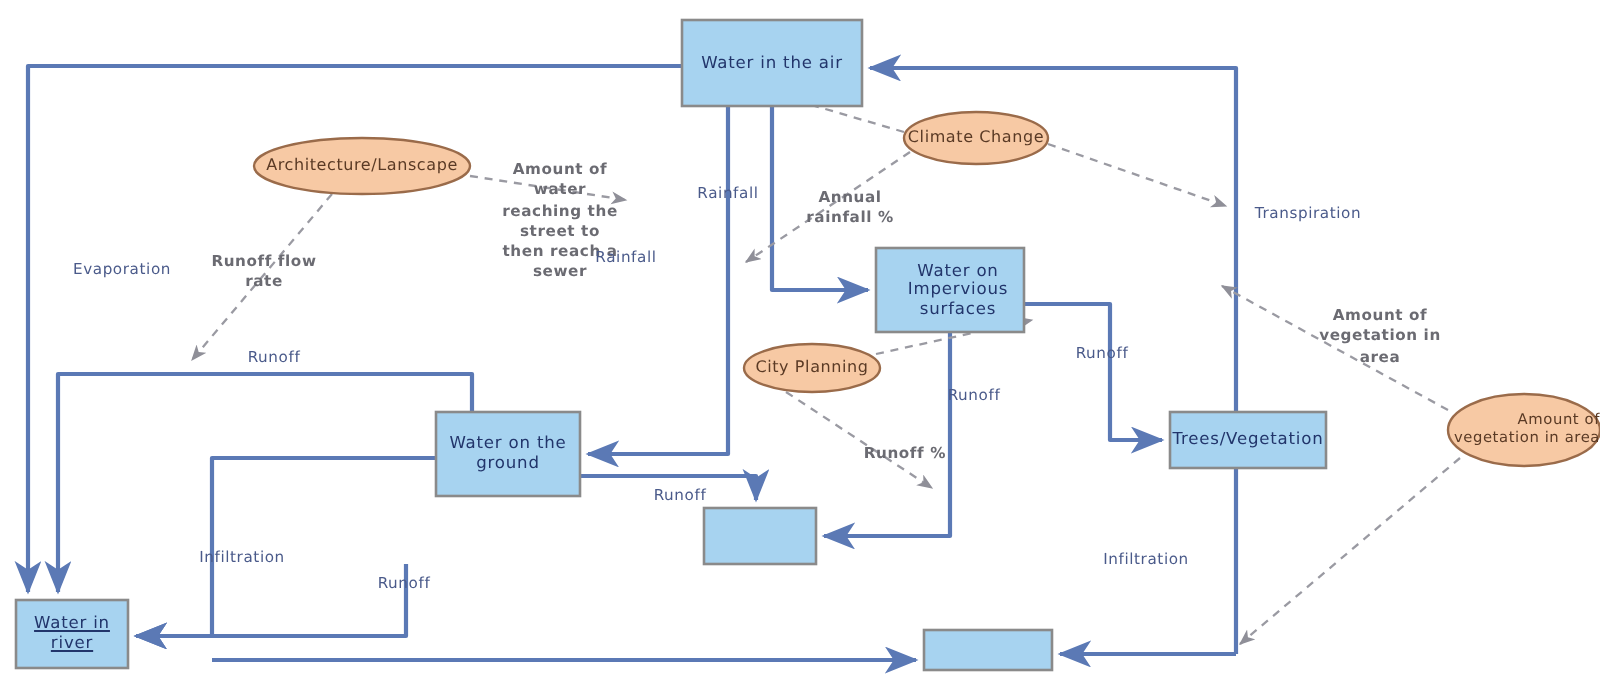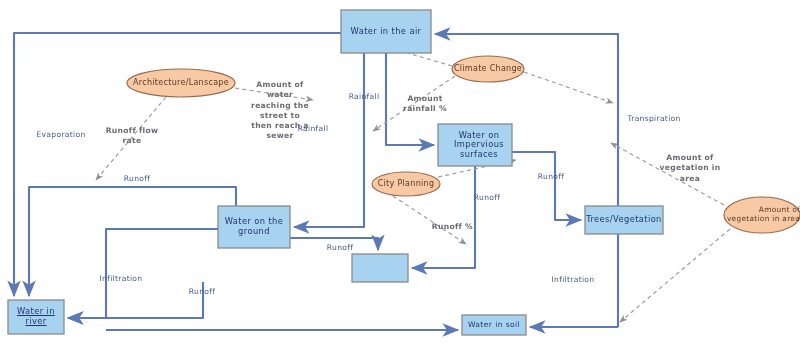--- a/index.html
+++ b/index.html
@@ -88,37 +88,36 @@
       <ellipse cx="406" cy="184" rx="34" ry="12" fill="#f7c9a4" stroke="#9a6b4a" stroke-width="1.2"></ellipse>
       <ellipse cx="762" cy="215" rx="38" ry="18" fill="#f7c9a4" stroke="#9a6b4a" stroke-width="1.2"></ellipse>
     </g>
   </svg>
 
   <div class="nodeLabel boxLabel" style="left:341px;top:10px;width:90px;height:43px;">Water in the air</div>
   <div class="nodeLabel boxLabel" style="left:438px;top:124px;width:82px;height:42px;">Water on Impervious surfaces</div>
   <div class="nodeLabel boxLabel" style="left:218px;top:206px;width:72px;height:42px;">Water on the ground</div>
   <div class="nodeLabel boxLabel" style="left:585px;top:206px;width:78px;height:28px;">Trees/Vegetation</div>
   <div class="nodeLabel boxLabel" style="left:8px;top:300px;width:56px;height:34px;text-decoration:underline;">Water in river</div>
-  <div class="nodeLabel boxLabel" style="left:462px;top:315px;width:64px;height:20px;font-size:7.6px;">Water in soil</div>
 
   <div class="nodeLabel ellLabel" style="left:127px;top:69px;width:108px;height:28px;">Architecture/Lanscape</div>
   <div class="nodeLabel ellLabel" style="left:452px;top:56px;width:72px;height:26px;">Climate Change</div>
   <div class="nodeLabel ellLabel" style="left:372px;top:172px;width:68px;height:24px;">City Planning</div>
   <div class="nodeLabel ellLabel" style="left:724px;top:197px;width:76px;height:36px;font-size:7.4px;">Amount of vegetation in area</div>
 
   <div class="edgeLabel" style="left:30px;top:130px;width:62px;">Evaporation</div>
   <div class="edgeLabel grey" style="left:104px;top:126px;width:56px;">Runoff flow rate</div>
   <div class="edgeLabel" style="left:117px;top:174px;width:40px;">Runoff</div>
   <div class="edgeLabel" style="left:95px;top:274px;width:52px;">Infiltration</div>
   <div class="edgeLabel" style="left:182px;top:287px;width:40px;">Runoff</div>
   <div class="edgeLabel grey" style="left:250px;top:80px;width:60px;">Amount of water reaching the street to then reach a sewer</div>
   <div class="edgeLabel" style="left:293px;top:124px;width:40px;">Rainfall</div>
   <div class="edgeLabel" style="left:344px;top:92px;width:40px;">Rainfall</div>
-  <div class="edgeLabel grey" style="left:396px;top:94px;width:58px;">Amount rainfall %</div>
+  <div class="edgeLabel grey" style="left:396px;top:94px;width:58px;">Annual rainfall %</div>
   <div class="edgeLabel" style="left:320px;top:243px;width:40px;">Runoff</div>
   <div class="edgeLabel grey" style="left:427px;top:222px;width:46px;text-align:right;">Runoff %</div>
   <div class="edgeLabel" style="left:467px;top:193px;width:40px;">Runoff</div>
   <div class="edgeLabel" style="left:531px;top:172px;width:40px;">Runoff</div>
-  <div class="edgeLabel" style="left:622px;top:102px;width:64px;margin-top:12px;">Transpiration</div>
+  <div class="edgeLabel" style="left:622px;top:102px;width:64px;">Transpiration</div>
   <div class="edgeLabel grey" style="left:659px;top:153px;width:62px;">Amount of vegetation in area</div>
   <div class="edgeLabel" style="left:547px;top:275px;width:52px;">Infiltration</div>
 
 </div>
 
 </body></html>

